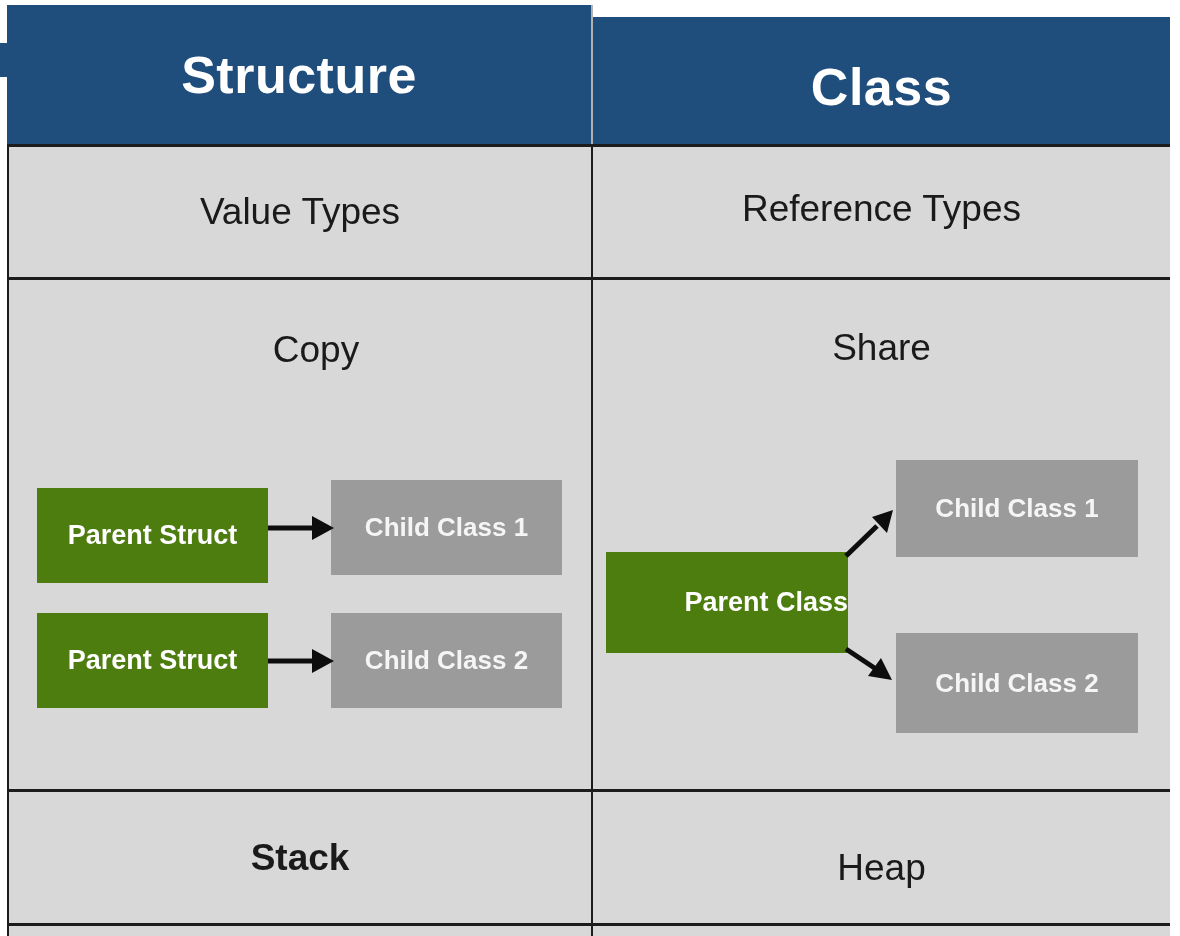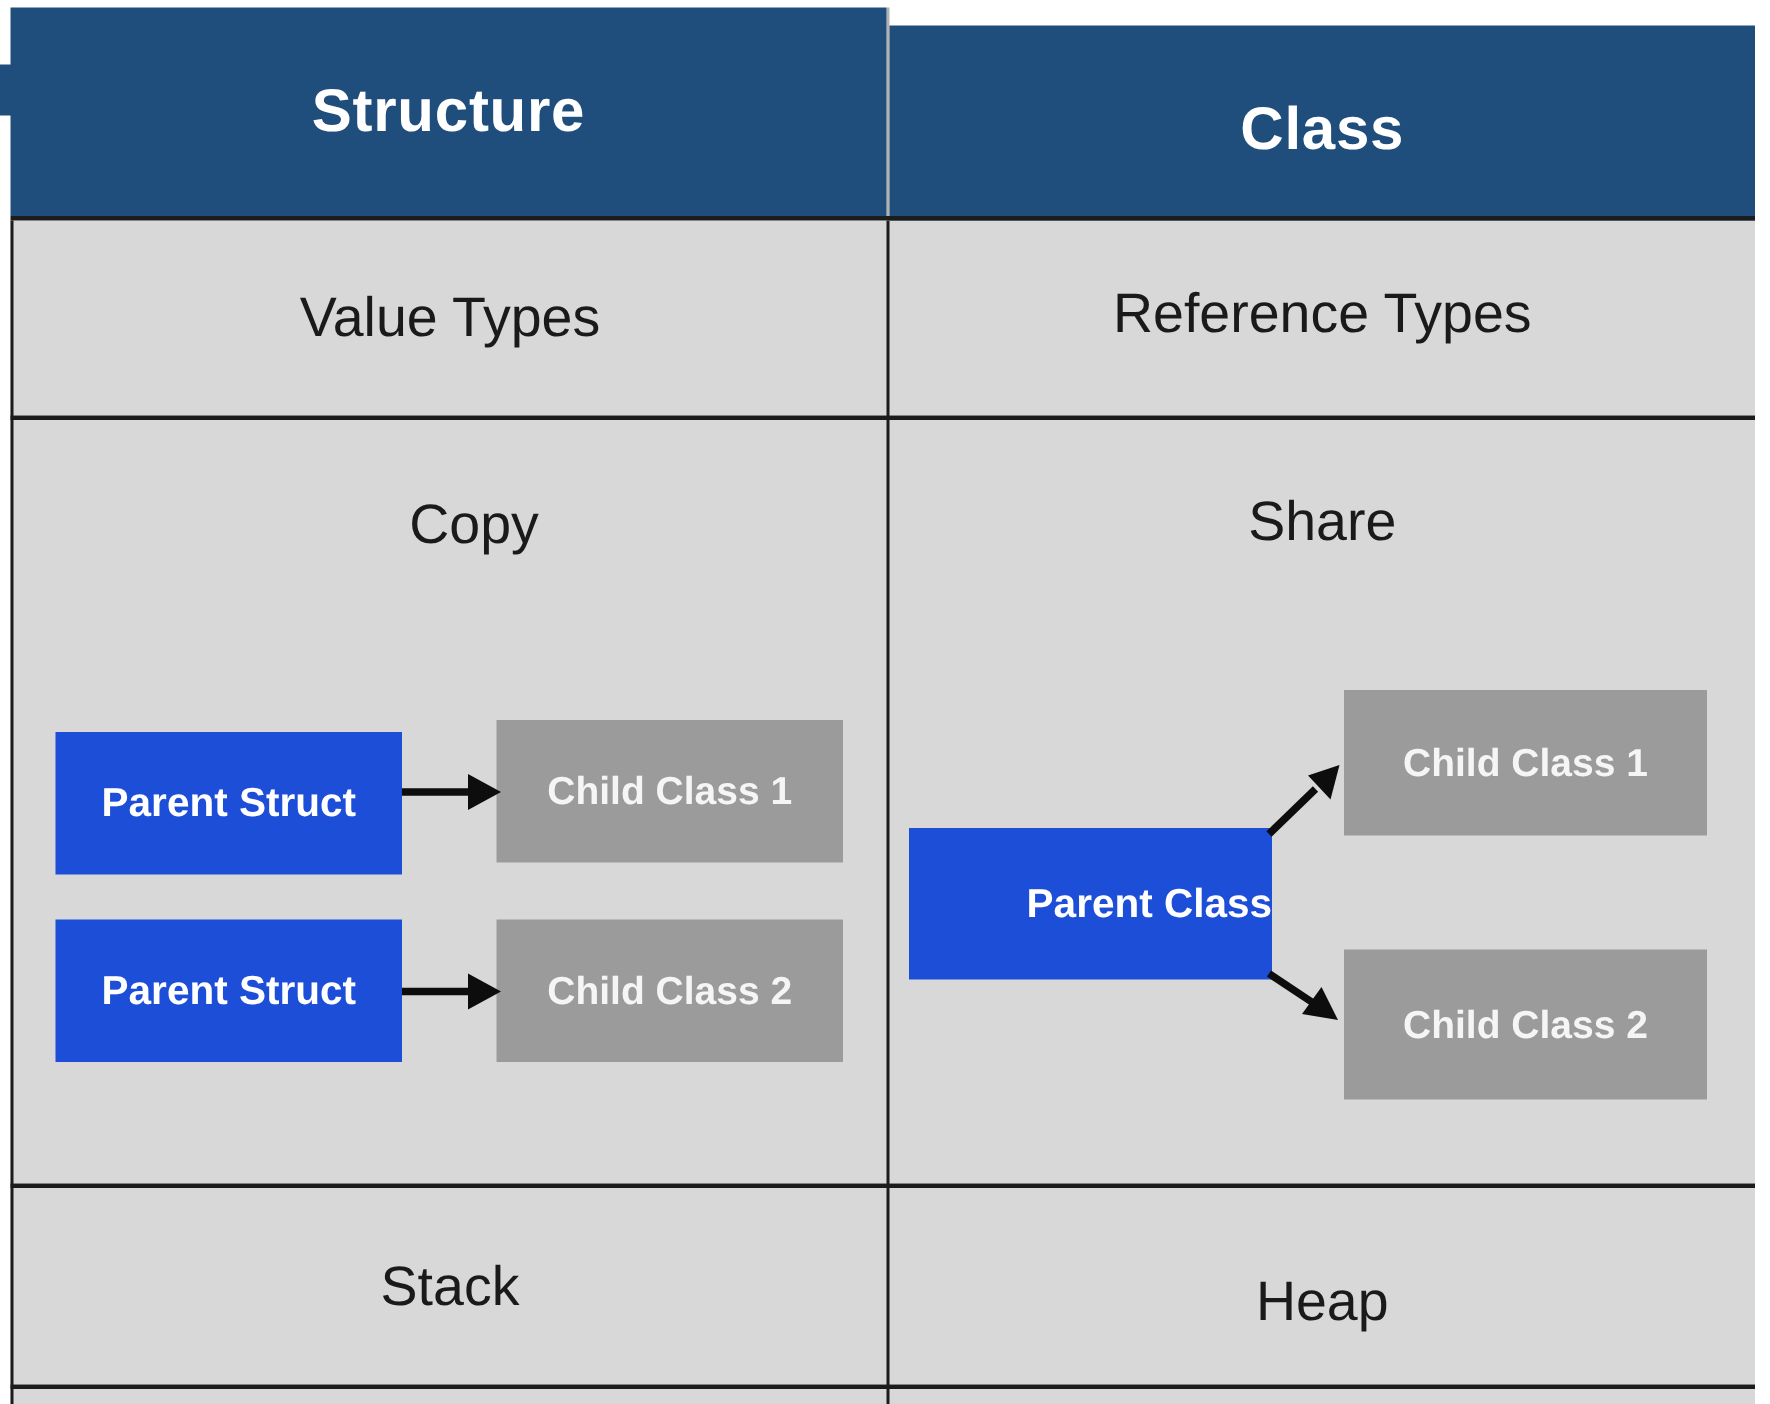--- a/index.html
+++ b/index.html
@@ -17,21 +17,21 @@
   }
   .abs { position: absolute; }
 
   
   .header-cell {
     background: #204e7c;
     display: flex;
     align-items: center;
     justify-content: center;
     color: #ffffff;
-    font-size: 40px;
+    font-size: 52px;
     font-weight: bold;
     letter-spacing: 0.5px;
   }
   .header-divider {
     background: rgba(0,0,0,0.30);
   }
   .notch {
     background: #204e7c;
   }
 
@@ -47,21 +47,21 @@
     font-size: 37px;
     font-weight: normal;
   }
 
   
   .hline { background: #1c1c1c; height: 3px; }
   .vline { background: #1c1c1c; width: 2px; }
 
   
   .parent-box {
-    background: #1d4ed8;
+    background: #4d7c0f;
     display: flex;
     align-items: center;
     justify-content: center;
     color: #ffffff;
     font-size: 27px;
     font-weight: bold;
   }
   .child-box {
     background: #9b9b9b;
     display: flex;
@@ -137,21 +137,21 @@
   <div class="abs parent-box" style="left:606px; top:552px; width:242px; height:101px;justify-content:flex-end;">
     <span>Parent Class</span>
   </div>
   <div class="abs child-box" style="left:896px; top:460px; width:242px; height:97px;">
     <span>Child Class 1</span>
   </div>
   <div class="abs child-box" style="left:896px; top:633px; width:242px; height:100px;">
     <span>Child Class 2</span>
   </div>
 
-  <div class="abs label-cell" style="left:9px; top:792px; width:582px; height:131px;">
+  <div class="abs label-cell" style="left:9px; top:792px; width:582px; height:131px;font-weight:bold;">
     <span>Stack</span>
   </div>
   <div class="abs label-cell" style="left:593px; top:792px; width:577px; height:152px;">
     <span>Heap</span>
   </div>
 
   <svg id="arrow-overlay" viewBox="0 0 1180 936">
     <g stroke="#0d0d0d" stroke-width="5" fill="#0d0d0d">
 
       <g>

